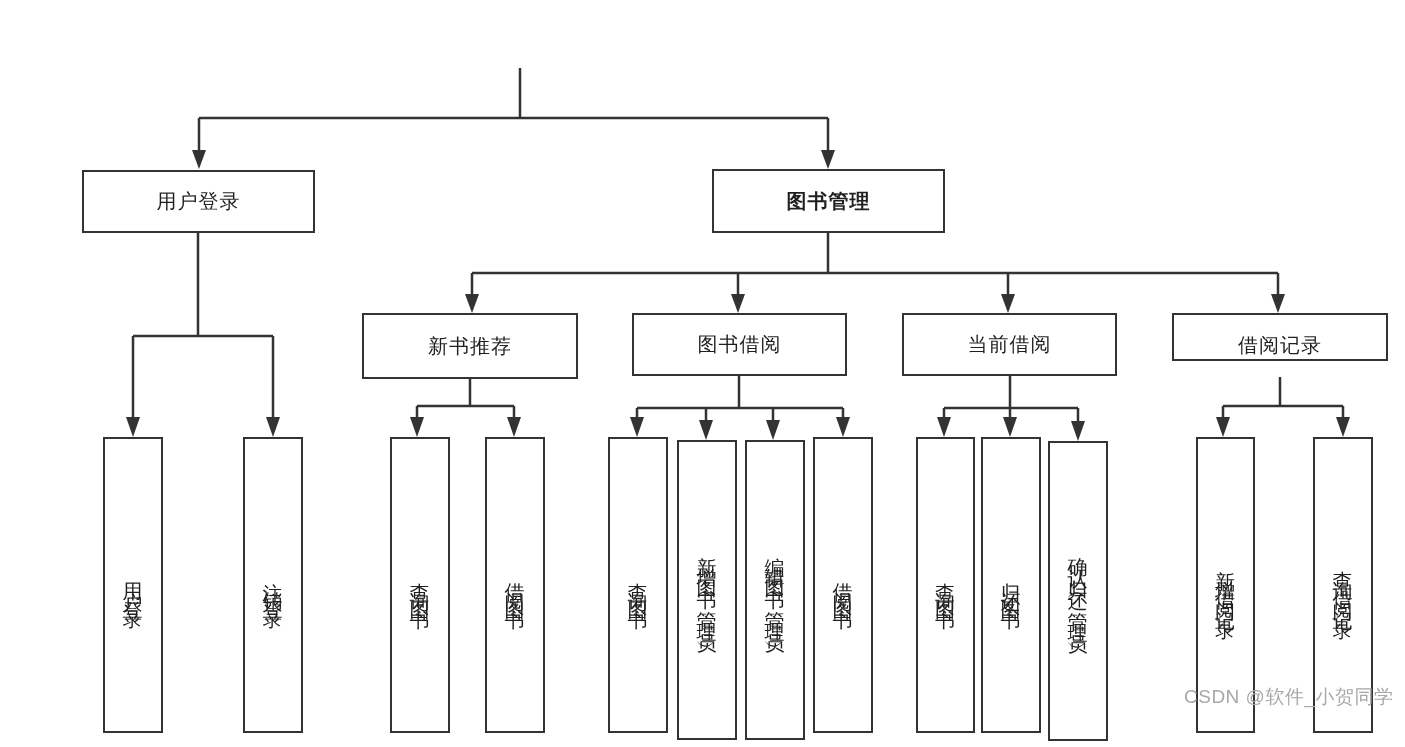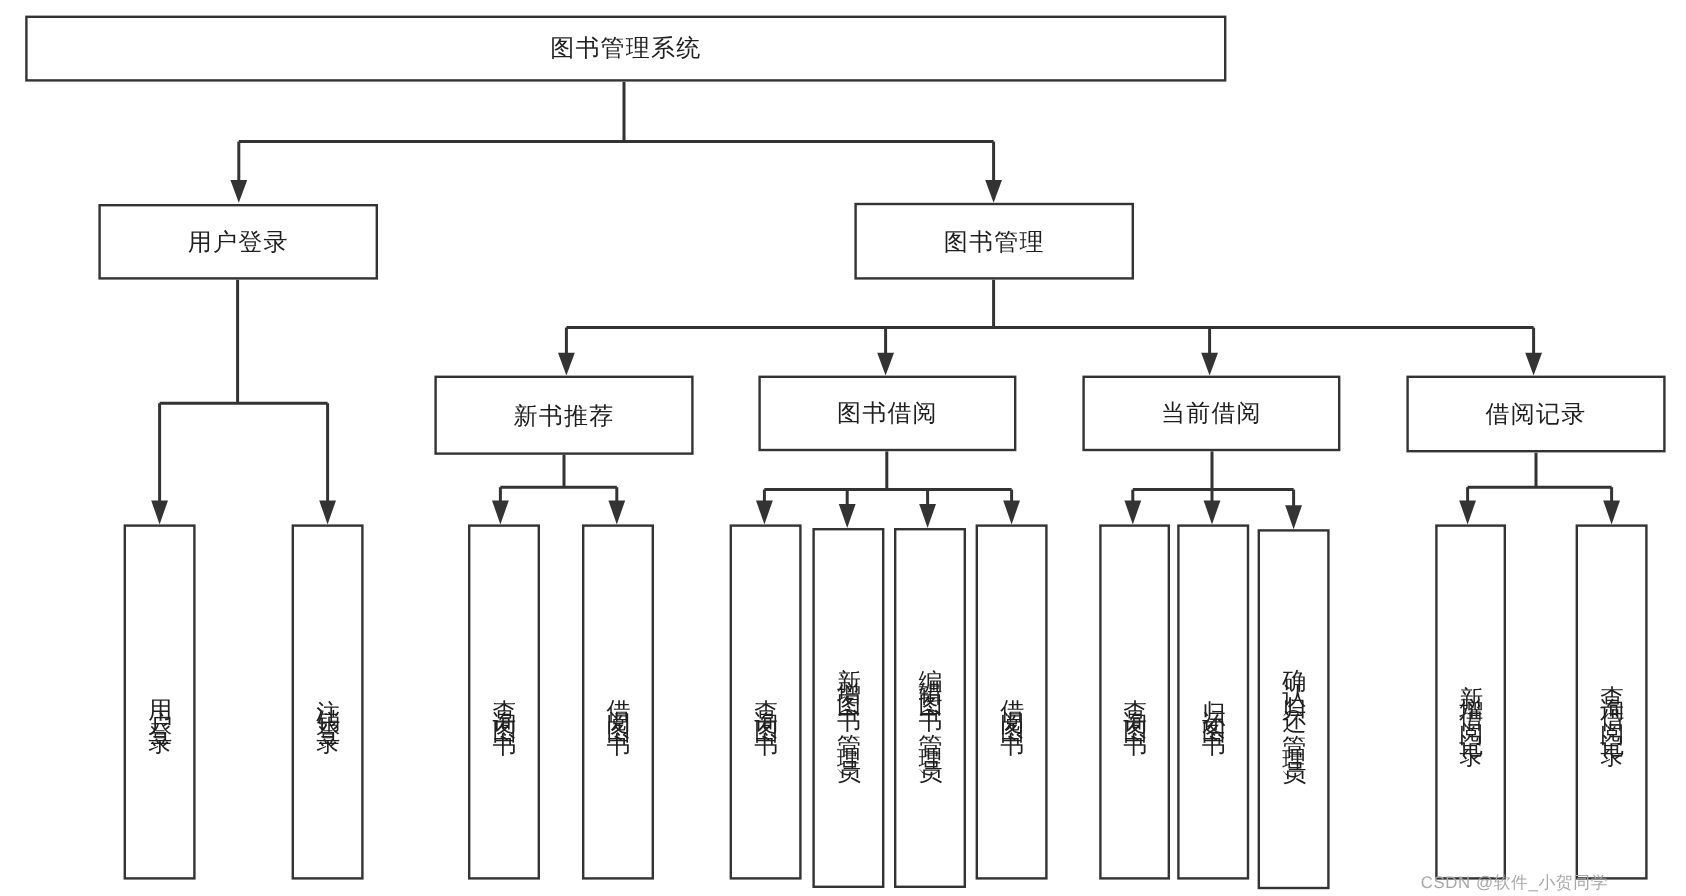--- a/index.html
+++ b/index.html
@@ -26,22 +26,22 @@
     color:var(--text-color,#1f1f1f);
   }
   .hbox{font-size:20px;letter-spacing:1px;white-space:nowrap;}
   .vbox span{
     writing-mode:vertical-lr;text-orientation:mixed;
     font-size:20px;line-height:1;letter-spacing:9px;
   }
   .vbox.v6 span{letter-spacing:10px;}
   .vbox.v9 span{letter-spacing:11px;}
   .watermark{
-    position:absolute;left:1184px;top:727px;
-    font-size:14px;letter-spacing:0.5px;
+    position:absolute;left:1184px;top:684px;
+    font-size:19px;letter-spacing:0.5px;
     color:var(--watermark-color,#a8a8a8);
     white-space:nowrap;
   }
 </style>
 </head>
 <body>
 
 <div class="canvas">
 
   <svg class="wires" viewBox="0 0 1405 747">
@@ -106,41 +106,38 @@
 
     <g>
       <path class="ln" d="M1280 377 V406 M1223 406 H1343"></path>
       <path class="ln" d="M1223 406 V420"></path>
         <polygon class="ah" points="1223,437 1216,417 1230,417"></polygon>
       <path class="ln" d="M1343 406 V420"></path>
         <polygon class="ah" points="1343,437 1336,417 1350,417"></polygon>
     </g>
   </svg>
 
-  <div class="box hbox" style="left:21px;top:13px;width:1001px;height:55px;">
-    <span>图书管理系统</span>
-  </div>
 
   <div class="box hbox" style="left:82px;top:170px;width:233px;height:63px;">
     <span>用户登录</span>
   </div>
-  <div class="box hbox" style="left:712px;top:169px;width:233px;height:64px;">
+  <div class="box hbox" style="left:712px;top:169px;width:233px;height:64px;font-weight:bold;">
     <span>图书管理</span>
   </div>
 
   <div class="box hbox" style="left:362px;top:313px;width:216px;height:66px;">
     <span>新书推荐</span>
   </div>
   <div class="box hbox" style="left:632px;top:313px;width:215px;height:63px;">
     <span>图书借阅</span>
   </div>
   <div class="box hbox" style="left:902px;top:313px;width:215px;height:63px;align-items:center;">
     <span>当前借阅</span>
   </div>
-  <div class="box hbox" style="left:1172px;top:313px;width:216px;height:64px;">
+  <div class="box hbox" style="left:1172px;top:313px;width:216px;height:48px;align-items:flex-end;">
     <span>借阅记录</span>
   </div>
 
   <div class="box vbox" style="left:103px;top:437px;width:60px;height:296px;">
     <span>用户登录</span>
   </div>
   <div class="box vbox" style="left:243px;top:437px;width:60px;height:296px;">
     <span>注销登录</span>
   </div>
 

